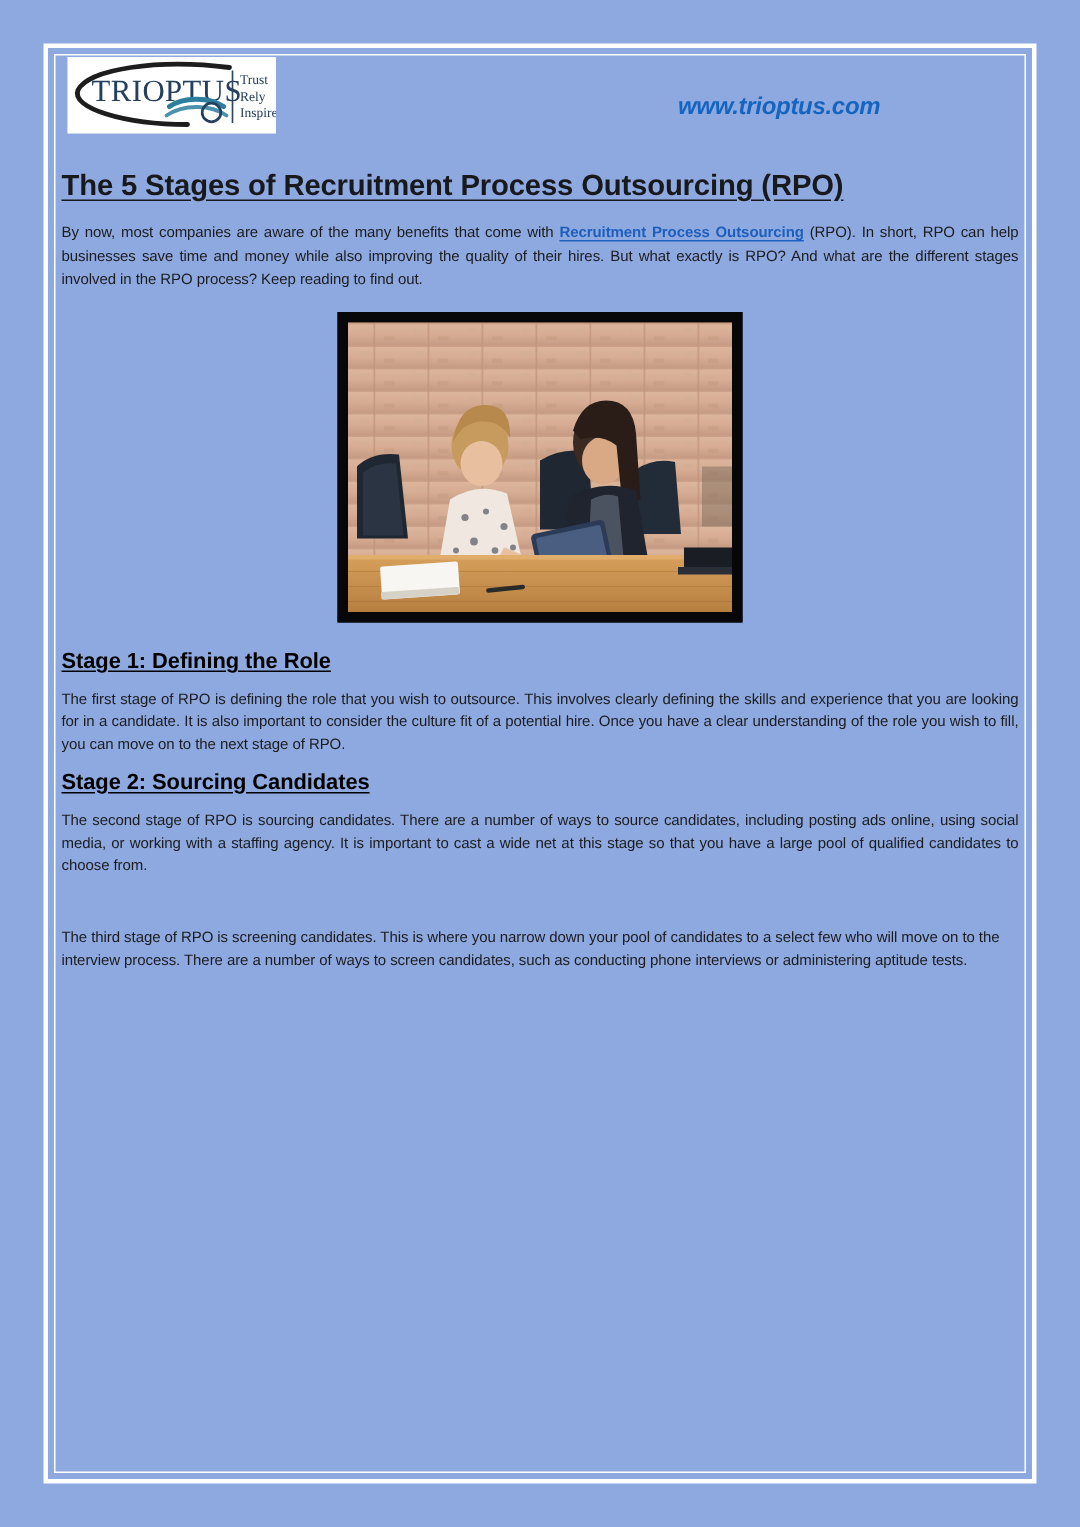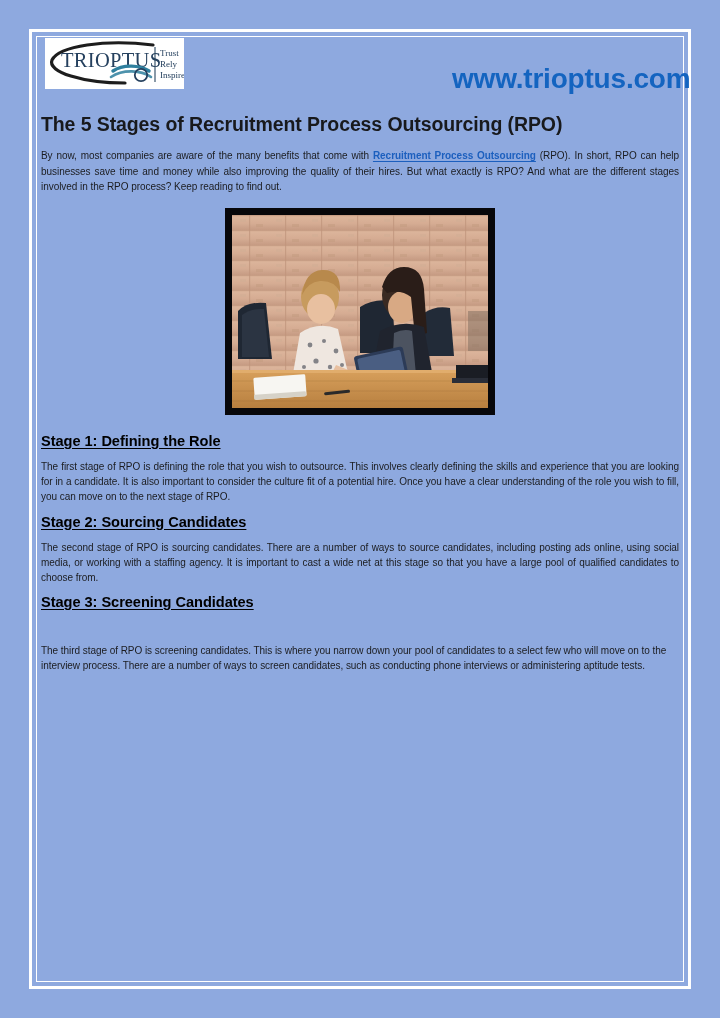--- a/index.html
+++ b/index.html
@@ -58,39 +58,41 @@
     height: 51px;
     background: #ffffff;
     overflow: hidden;
   }
   #logo-svg { display: block; }
 
   #site-url {
     position: absolute;
     left: 452px;
     top: 63px;
-    font-size: 28px;
+    font-size: 16px;
     font-weight: bold;
+    font-style: italic;
     color: #1464c0;
     letter-spacing: -0.2px;
     white-space: nowrap;
   }
 
   
   #content {
     position: absolute;
     left: 41px;
     top: 112px;
     width: 638px;
   }
 
   .doc-title {
     font-size: 19.5px;
     font-weight: bold;
     color: #18191c;
+    text-decoration: underline;
     text-underline-offset: 3px;
     line-height: 1.25;
     margin: 0 0 12px 0;
     letter-spacing: -0.1px;
   }
 
   .para {
     font-size: 10px;
     color: #1b1c1f;
     line-height: 1.52;
@@ -260,18 +262,17 @@
         </svg>
       </div>
     </div>
 
     <div class="stage-head">Stage 1: Defining the Role</div>
     <p class="para">The first stage of RPO is defining the role that you wish to outsource. This involves clearly defining the skills and experience that you are looking for in a candidate. It is also important to consider the culture fit of a potential hire. Once you have a clear understanding of the role you wish to fill, you can move on to the next stage of RPO.</p>
 
     <div class="stage-head sp-before">Stage 2: Sourcing Candidates</div>
     <p class="para">The second stage of RPO is sourcing candidates. There are a number of ways to source candidates, including posting ads online, using social media, or working with a staffing agency. It is important to cast a wide net at this stage so that you have a large pool of qualified candidates to choose from.</p>
 
-    <div class="stage-head sp-before">Stage 3: Screening Candidates</div>
     <p class="para last-left">The third stage of RPO is screening candidates. This is where you narrow down your pool of candidates to a select few who will move on to the interview process. There are a number of ways to screen candidates, such as conducting phone interviews or administering aptitude tests.</p>
 
 
   </div>
 </div>
 
 </body></html>

